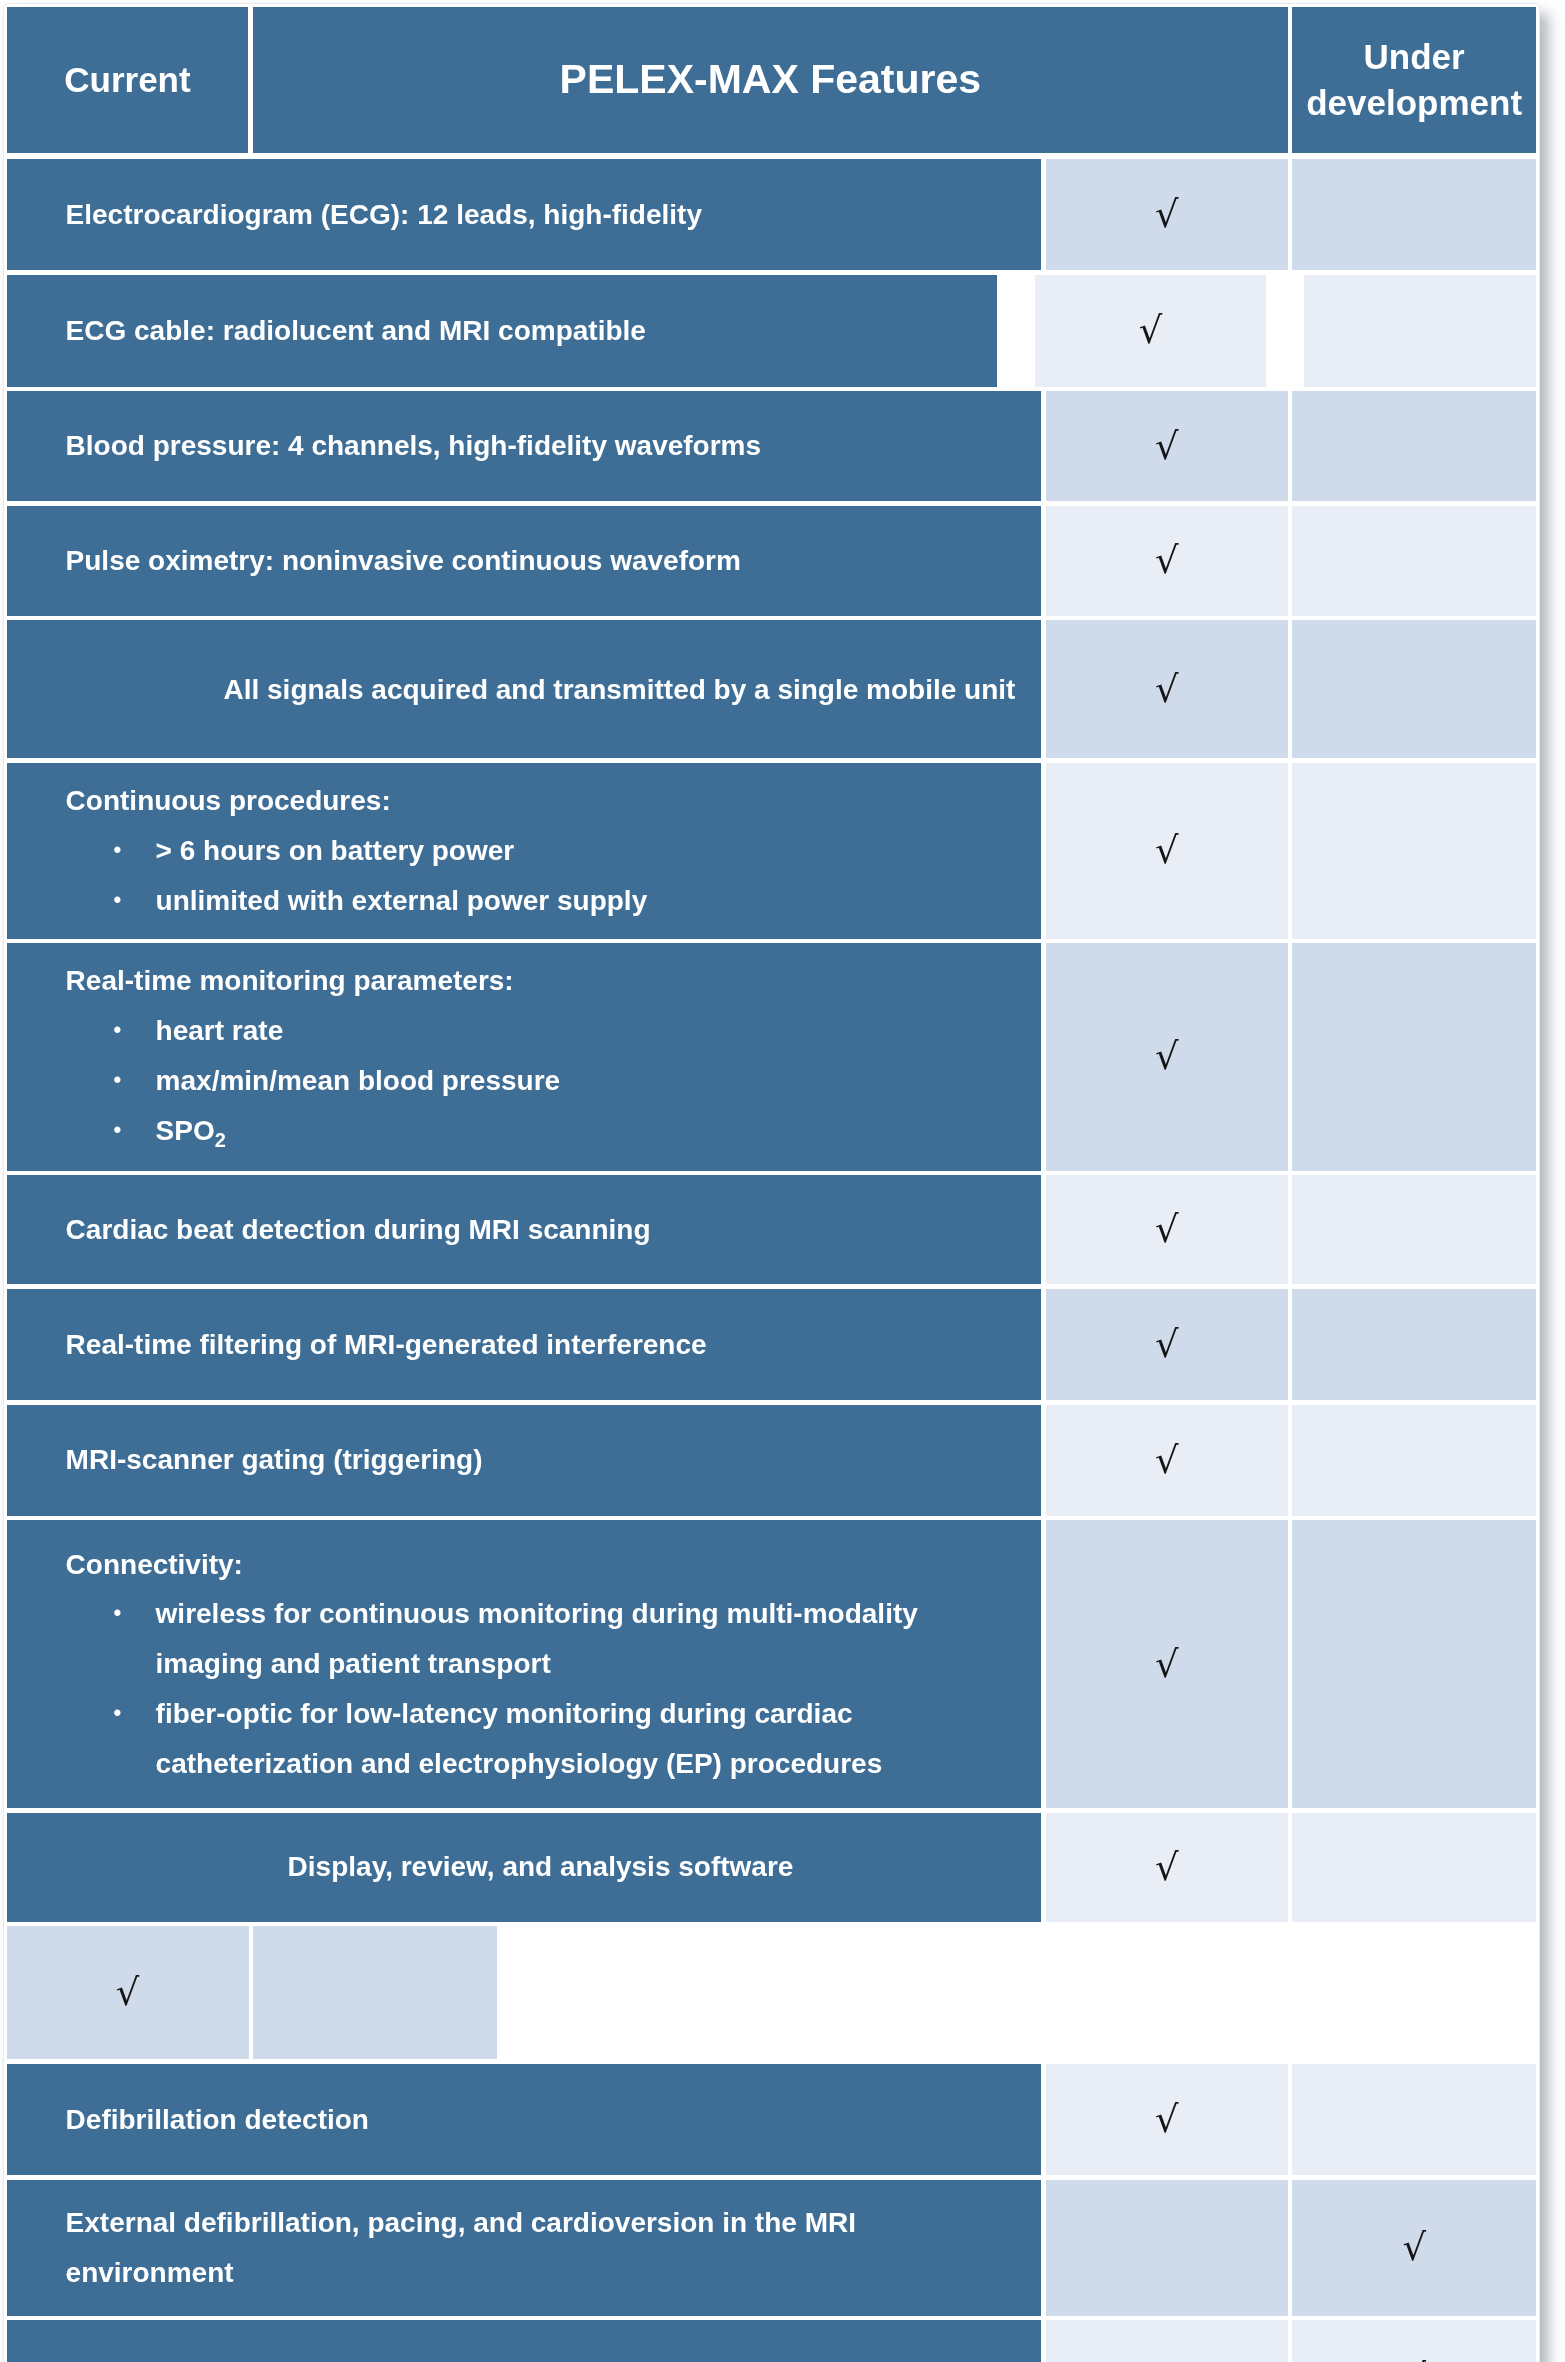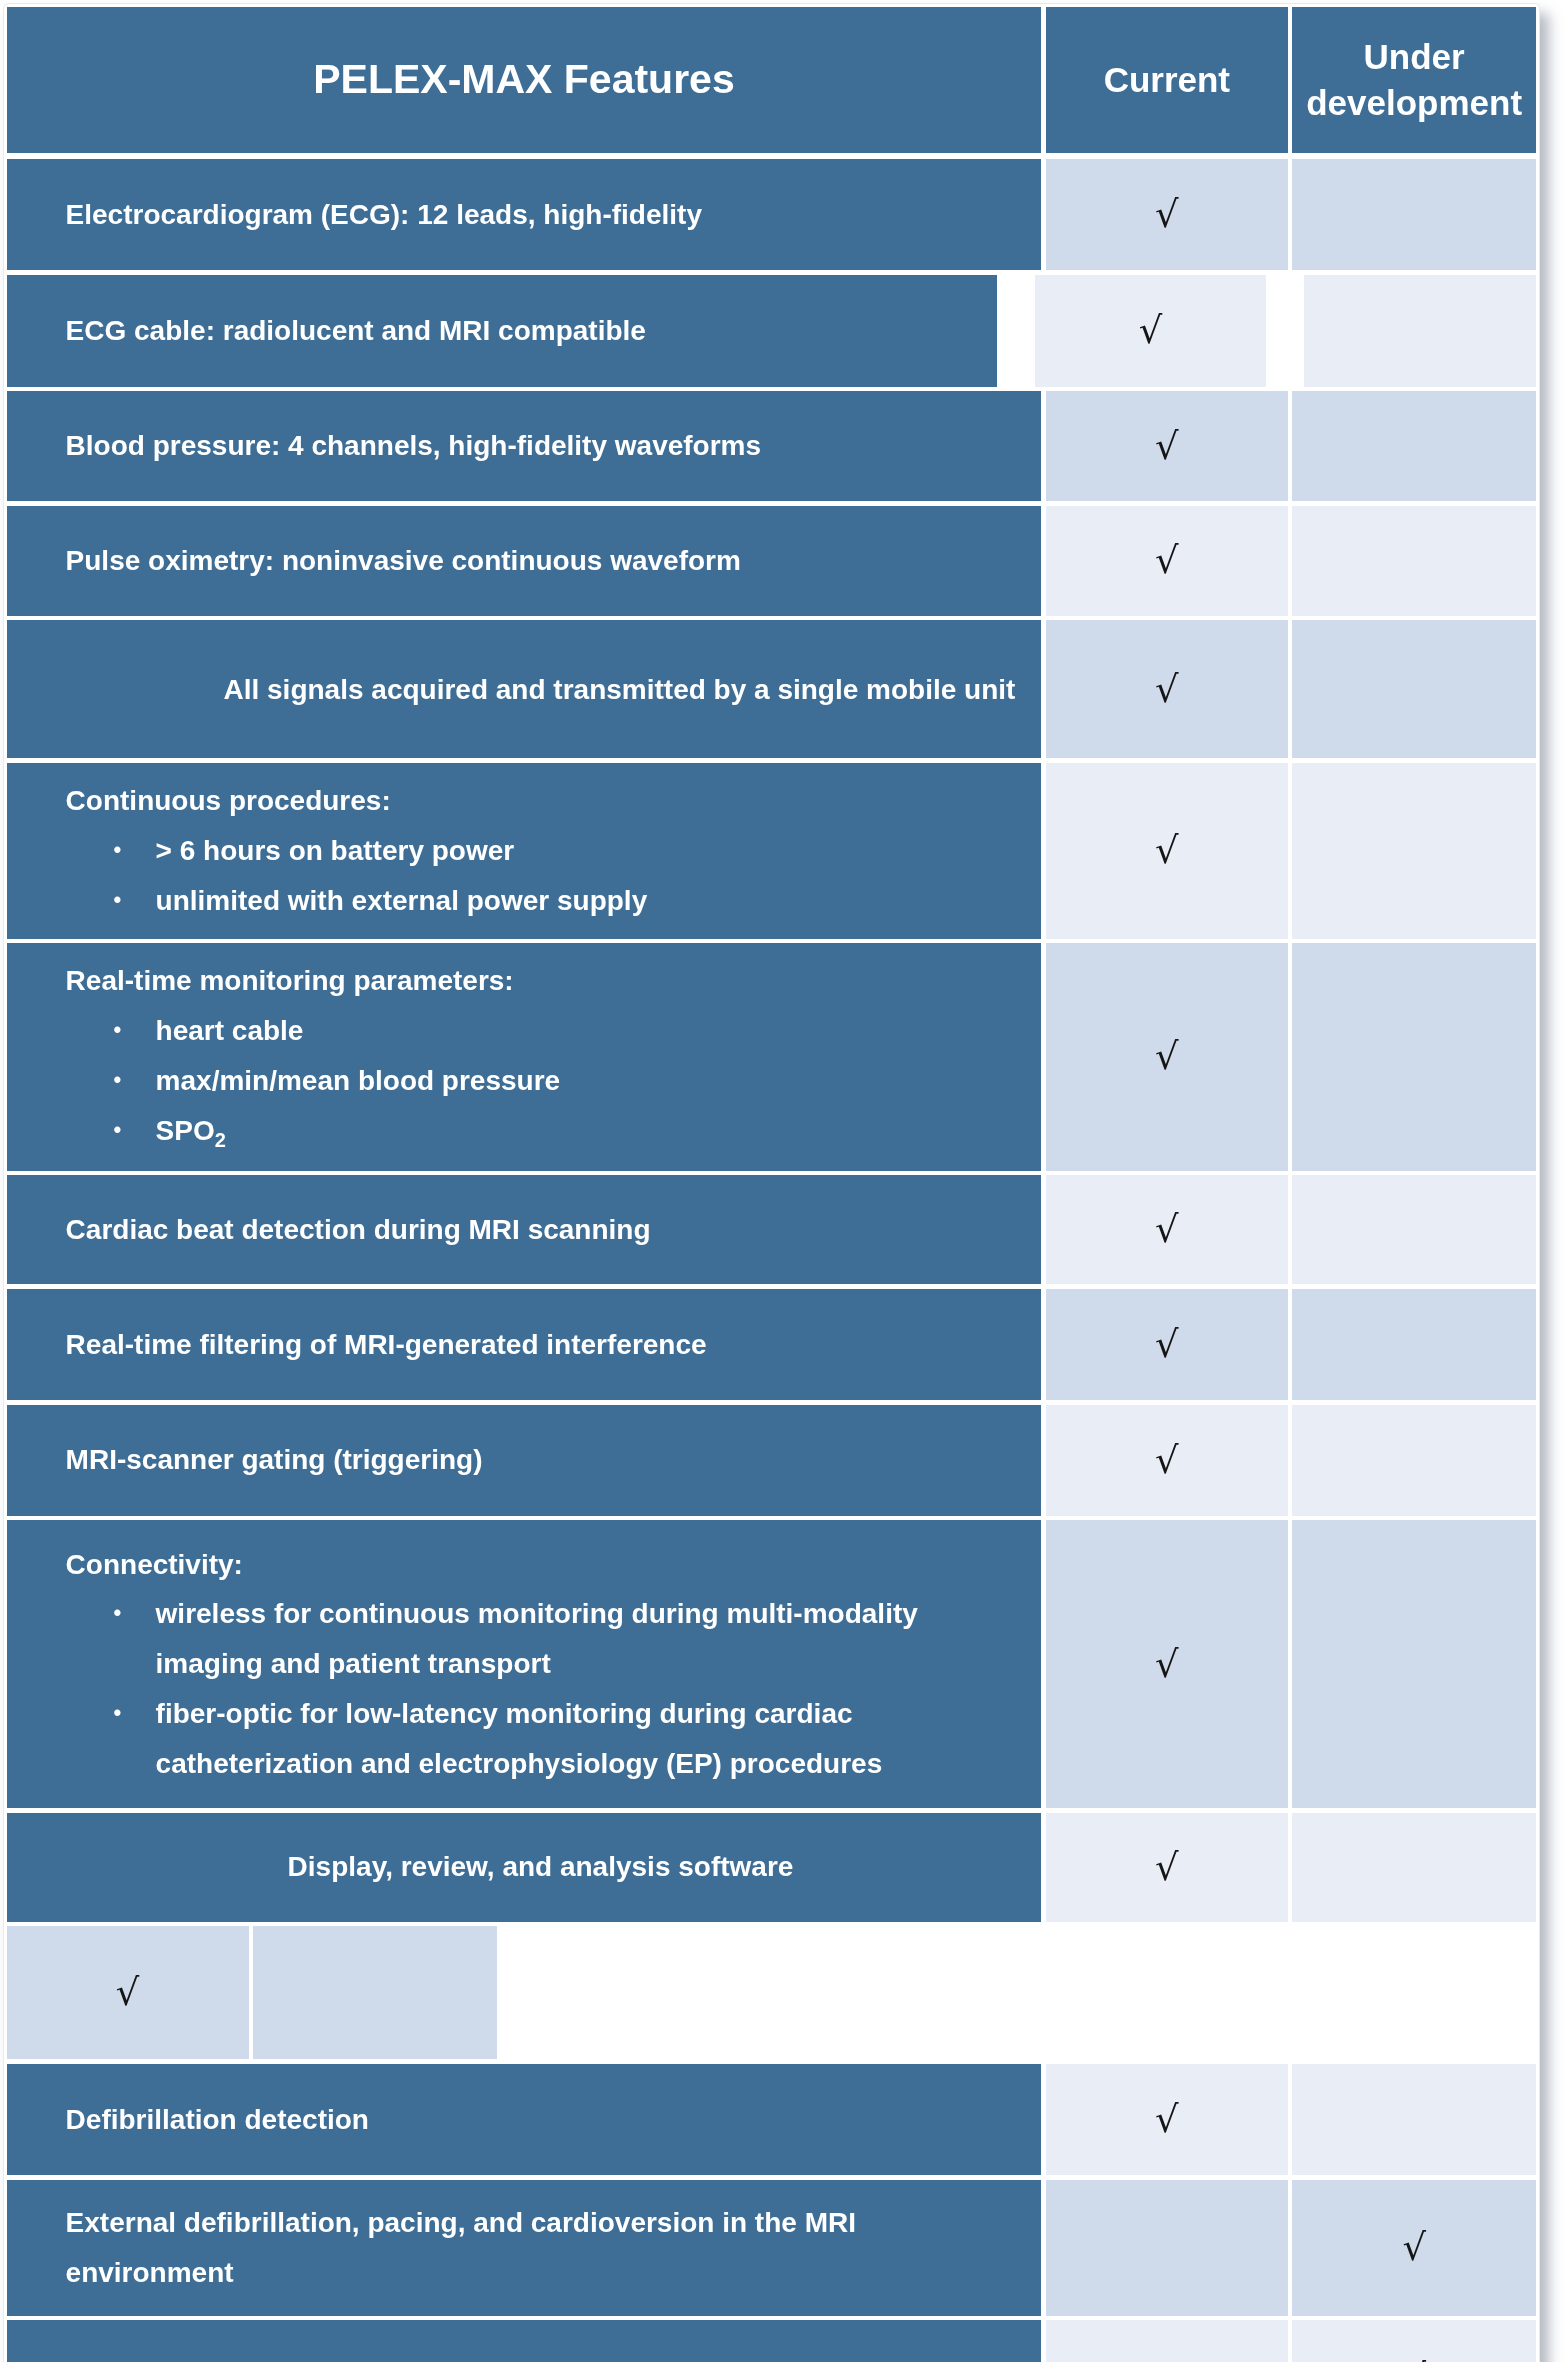--- a/index.html
+++ b/index.html
@@ -108,22 +108,22 @@
   .trow:nth-child(14) { min-height: 133px; }
   .trow:nth-child(15) { min-height: 111px; }
   .trow:nth-child(16) { min-height: 136px; }
   .trow:nth-child(17) { min-height: 114px; }
 </style>
 </head>
 <body>
 
 <div class="table-wrap">
   <div class="trow head">
+    <div class="cell chk">Current</div>
     <div class="cell feature">PELEX-MAX Features</div>
-    <div class="cell chk">Current</div>
     <div class="cell chk">Under development</div>
   </div>
 
 <div class="trow odd">
       <div class="cell feature">
         <div>Electrocardiogram (ECG): 12 leads, high-fidelity</div>
       </div>
       <div class="cell chk">
         <span class="checkmark">√</span>
       </div>
@@ -183,21 +183,21 @@
         <span class="checkmark">√</span>
       </div>
       <div class="cell chk"></div>
     </div>
     <div class="trow odd">
       <div class="cell feature">
         <div>Real-time monitoring parameters:</div>
         <ul class="bullets">
           <li>
             <span class="dot">•</span>
-            <span class="btext">heart cable</span>
+            <span class="btext">heart rate</span>
           </li>
           <li>
             <span class="dot">•</span>
             <span class="btext">max/min/mean blood pressure</span>
           </li>
           <li>
             <span class="dot">•</span>
             <span class="btext">SPO<sub class="sp2">2</sub></span>
           </li>
         </ul>

